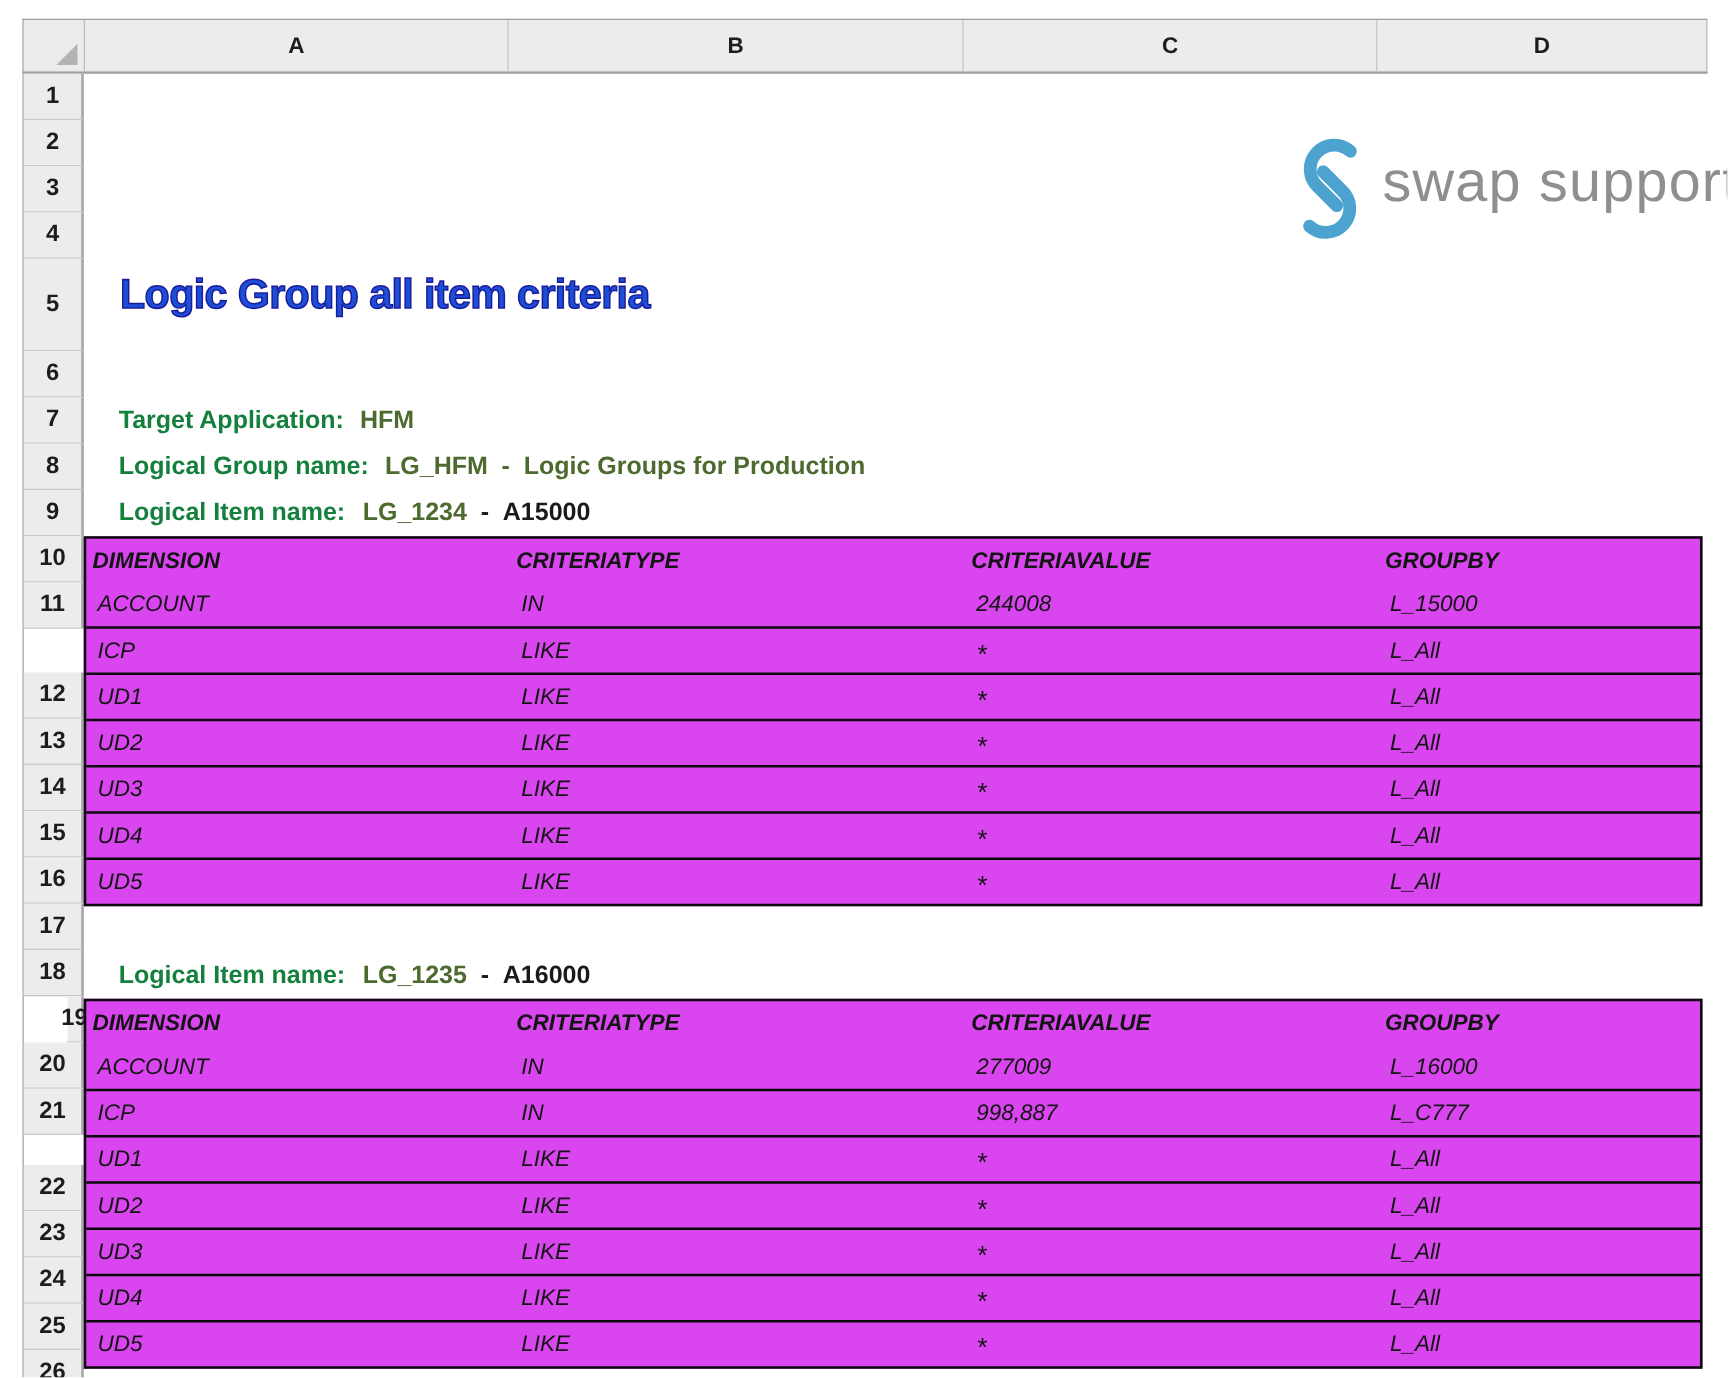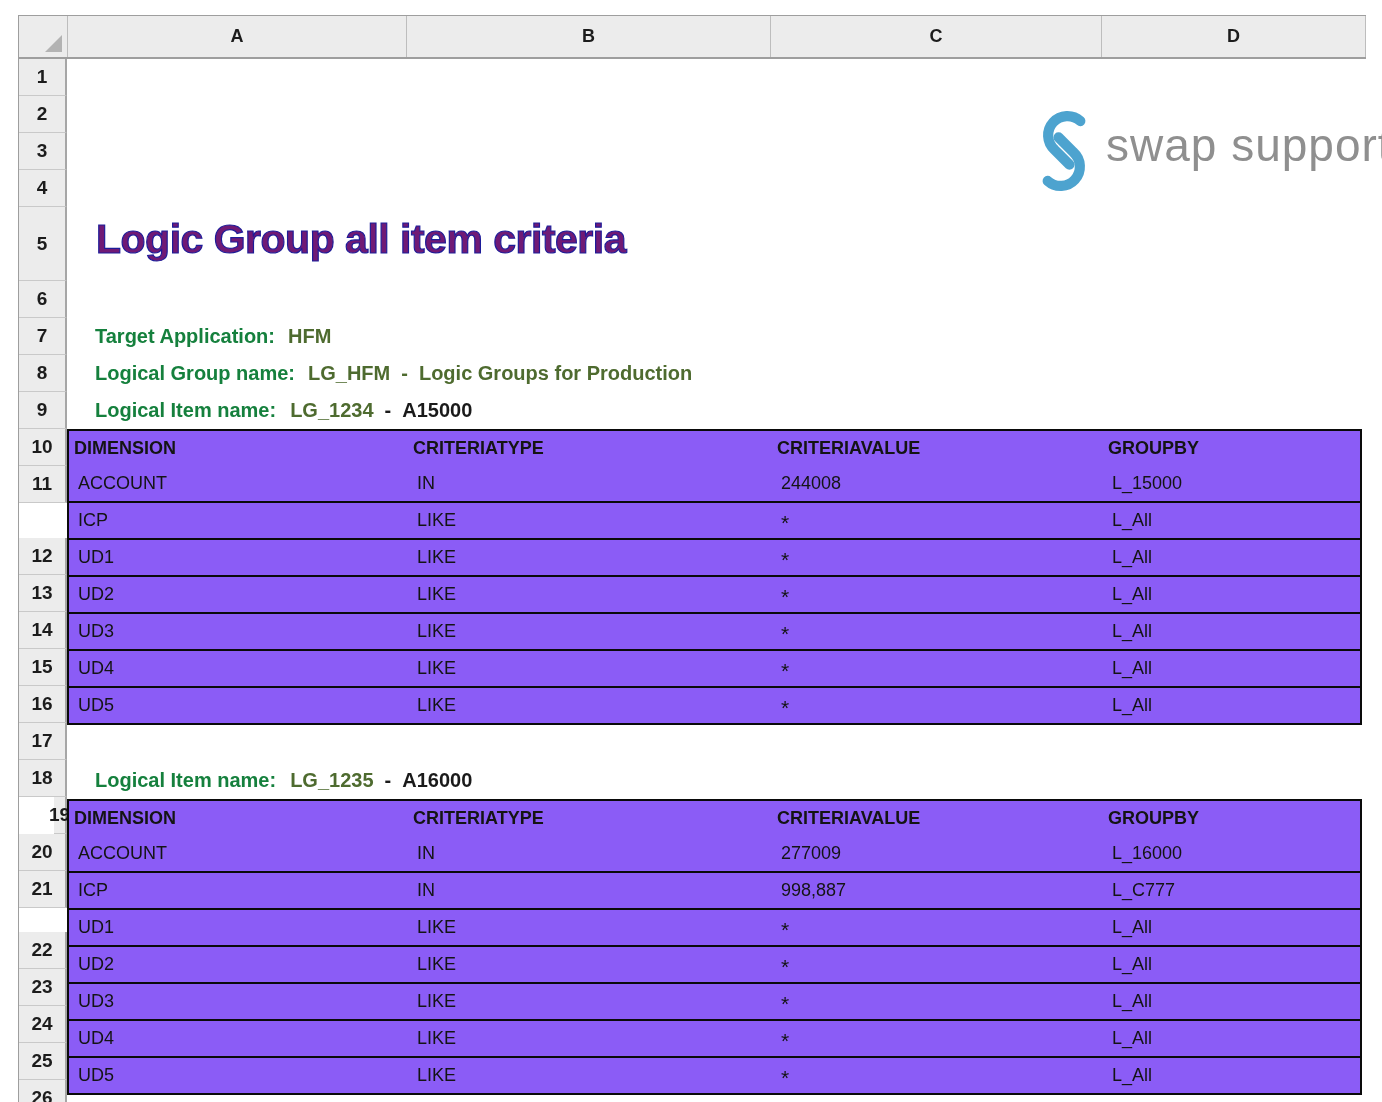--- a/index.html
+++ b/index.html
@@ -38,37 +38,37 @@
   }
   .row-h.partial{align-items:flex-start;line-height:30px;}
   
   .logo-icon{position:absolute;left:1030px;top:104px;width:68px;height:94px;}
   .logo-text{
     position:absolute;left:1106px;top:118px;font-size:46px;font-weight:400;
     color:#8f8f8f;letter-spacing:1px;white-space:nowrap;
   }
   
   .title{
-    position:absolute;left:96px;top:216px;font-size:41px;font-weight:700;
-    -webkit-text-stroke:1.2px #1c1c99;color:#701a75;letter-spacing:-0.5px;white-space:nowrap;
+    position:absolute;left:96px;top:216px;font-size:33px;font-weight:700;
+    -webkit-text-stroke:1.2px #1c1c99;color:#1d4ed8;letter-spacing:-0.5px;white-space:nowrap;
   }
   
   .meta-line{
     position:absolute;left:95px;height:37px;display:flex;align-items:center;
     font-size:20px;font-weight:700;white-space:nowrap;
   }
   .meta-line .lbl{color:#15803d;}
   .meta-line .grn{color:#4e6b2f;}
   .meta-line .blk{color:#1a1a1a;}
   .g8{margin-left:14px;} .g10{margin-left:11px;} .g12{margin-left:13px;}
   
   .tbl{
     position:absolute;left:67px;width:1295px;height:296px;
     border:2px solid #0a0a0a;box-sizing:border-box;
-    display:flex;flex-direction:column;background:#8b5cf6;
+    display:flex;flex-direction:column;background:#d946ef;font-style:italic;
   }
   .t-row{flex:1;display:flex;align-items:center;}
   .t-row.data:not(.first){border-top:2px solid #0a0a0a;}
   .cell{
     padding-left:9px;box-sizing:border-box;font-size:18px;color:#141414;
     white-space:nowrap;overflow:hidden;
   }
   .t-row.head .cell{font-weight:700;padding-left:5px;}
   .c0{width:339px;} .c1{width:364px;} .c2{width:331px;} .c3{flex:1;}
   .star{font-size:21px;position:relative;top:4px;line-height:0;}

